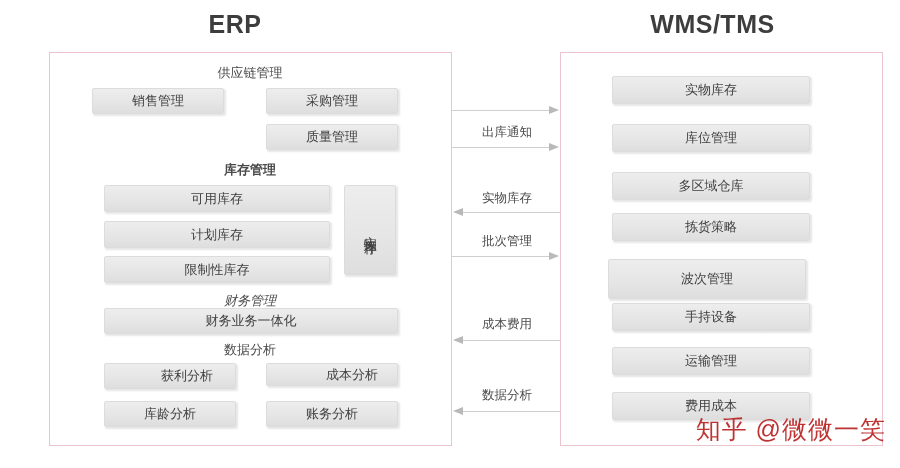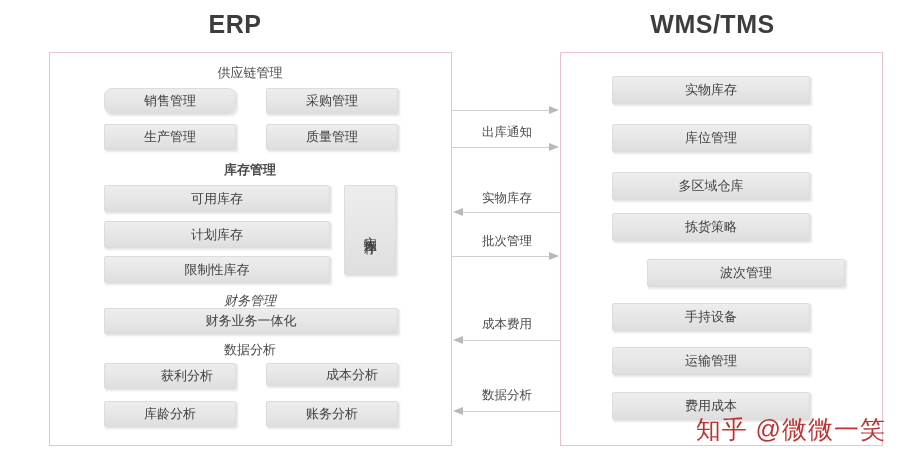--- a/index.html
+++ b/index.html
@@ -120,23 +120,22 @@
 <body>
 
 <div id="canvas">
 
   <div class="sys-title" id="title-erp">ERP</div>
   <div class="sys-title" id="title-wms">WMS/TMS</div>
 
   <div class="sys-frame" id="frame-erp"></div>
 
   <div class="group-caption" style="left:150px; top:64px; width:200px;">供应链管理</div>
-  <div class="chip" style="left:104px; top:88px; width:132px; height:26px;border-radius:8px;">销售管理</div>
+  <div class="chip" style="left:92px; top:88px; width:132px; height:26px;">销售管理</div>
   <div class="chip" style="left:266px; top:88px; width:132px; height:26px;">采购管理</div>
-  <div class="chip" style="left:104px; top:124px; width:132px; height:26px;">生产管理</div>
   <div class="chip" style="left:266px; top:124px; width:132px; height:26px;">质量管理</div>
 
   <div class="group-caption" style="left:150px; top:161px; width:200px;font-weight:bold;">库存管理</div>
   <div class="chip" style="left:104px; top:185px; width:226px; height:27px;">可用库存</div>
   <div class="chip" style="left:104px; top:221px; width:226px; height:27px;">计划库存</div>
   <div class="chip" style="left:104px; top:256px; width:226px; height:27px;">限制性库存</div>
   <div class="chip vertical" style="left:344px; top:185px; width:52px; height:90px;">实物库存</div>
 
   <div class="group-caption" style="left:150px; top:292px; width:200px;font-style:italic;">财务管理</div>
   <div class="chip" style="left:104px; top:308px; width:294px; height:26px;">财务业务一体化</div>
@@ -146,21 +145,21 @@
   <div class="chip" style="left:266px; top:363px; width:132px; height:23px;padding-left:40px;">成本分析</div>
   <div class="chip" style="left:104px; top:401px; width:132px; height:26px;">库龄分析</div>
   <div class="chip" style="left:266px; top:401px; width:132px; height:26px;">账务分析</div>
 
   <div class="sys-frame" id="frame-wms"></div>
 
   <div class="chip" style="left:612px; top:76px; width:198px; height:28px;">实物库存</div>
   <div class="chip" style="left:612px; top:124px; width:198px; height:28px;">库位管理</div>
   <div class="chip" style="left:612px; top:172px; width:198px; height:28px;">多区域仓库</div>
   <div class="chip" style="left:612px; top:213px; width:198px; height:28px;">拣货策略</div>
-  <div class="chip" style="left:647px; top:259px; width:198px; height:28px;">波次管理</div>
+  <div class="chip" style="left:608px; top:259px; width:198px; height:40px;">波次管理</div>
   <div class="chip" style="left:612px; top:303px; width:198px; height:28px;">手持设备</div>
   <div class="chip" style="left:612px; top:347px; width:198px; height:28px;">运输管理</div>
   <div class="chip" style="left:612px; top:392px; width:198px; height:28px;">费用成本</div>
 
   <div class="flow to-right" style="left:452px; top:110px; width:98px;">
     <span class="head"></span>
   </div>
 
   <div class="flow-label" style="left:452px; top:124px;">出库通知</div>
   <div class="flow to-right" style="left:452px; top:147px; width:98px;">

